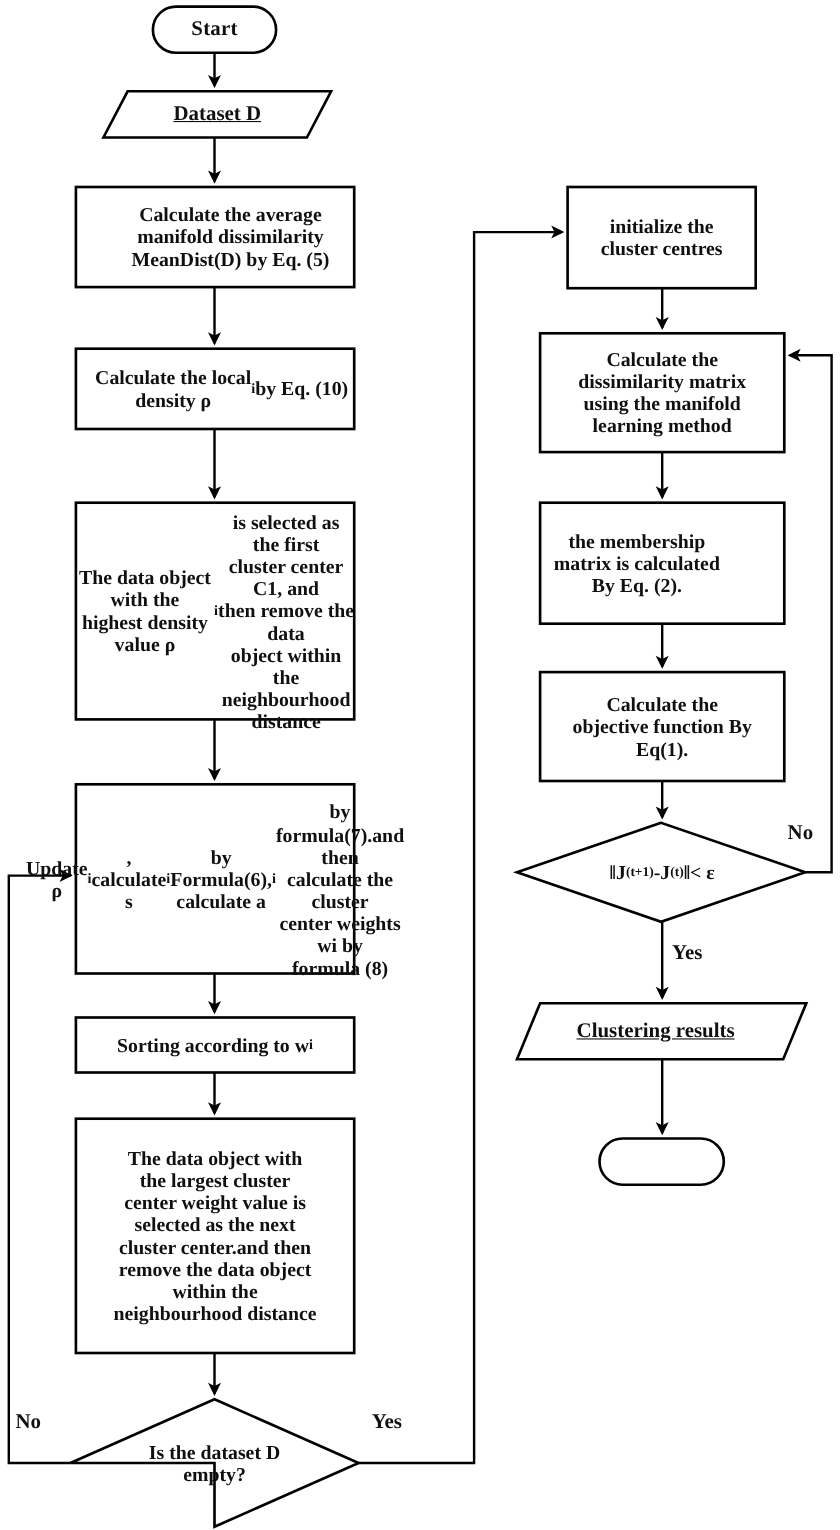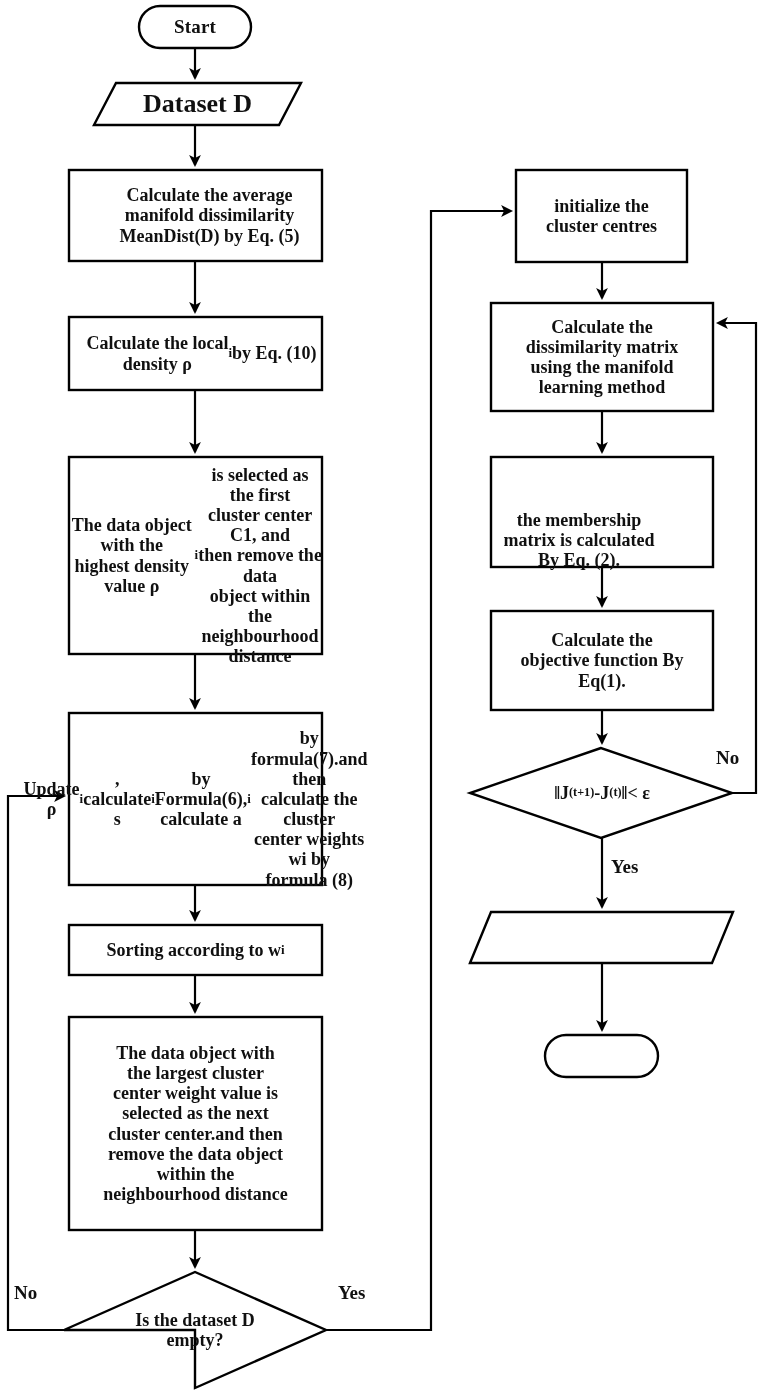--- a/index.html
+++ b/index.html
@@ -40,21 +40,21 @@
     text-align: center;
     font-family: "Liberation Serif", "DejaVu Serif", serif;
     font-weight: bold;
     color: #101010;
     line-height: 1.12;
     box-sizing: border-box;
     pointer-events: auto;
     white-space: pre-line;
   }
   .node-text.terminal { font-size: 19px; letter-spacing: 0.2px; }
-  .node-text.io { font-size: 26px; }
+  .node-text.io { font-size: 19px; text-decoration: underline; }
   .node-text.proc { font-size: 18px; }
   .node-text.dec { font-size: 18px; }
   .edge-label {
     position: absolute;
     font-family: "Liberation Serif", "DejaVu Serif", serif;
     font-weight: bold;
     font-size: 19px;
     color: #101010;
     white-space: nowrap;
   }
@@ -145,26 +145,27 @@
   <div class="node-text proc" style="left:69px; top:925px; width:253px; height:50px;align-items:center;">Sorting according to w<sub>i</sub></div>
 
   <div class="node-text proc" style="left:69px; top:1017px; width:253px; height:213px;">The data object with<br>the largest cluster<br>center weight value is<br>selected as the next<br>cluster center.and then<br>remove the data object<br>within the<br>neighbourhood distance</div>
 
   <div class="node-text dec" style="left:115px; top:1300px; width:160px; height:60px;font-family:Liberation Serif, serif;">Is the dataset D<br>empty?</div>
 
   <div class="node-text proc" style="left:516px; top:170px; width:171px; height:92px;border-radius:12px;">initialize the<br>cluster centres</div>
 
   <div class="node-text proc" style="left:491px; top:303px; width:222px; height:108px;">Calculate the<br>dissimilarity matrix<br>using the manifold<br>learning method</div>
 
-  <div class="node-text proc" style="left:491px; top:457px; width:176px; height:110px;margin-top:28px;">the membership<br>matrix is calculated<br>By Eq. (2).</div>
+  <div class="node-text proc" style="left:491px; top:457px; width:176px; height:110px;">the membership<br>matrix is calculated<br>By Eq. (2).</div>
 
   <div class="node-text proc" style="left:491px; top:611px; width:222px; height:99px;">Calculate the<br>objective function By<br>Eq(1).</div>
 
   <div class="node-text dec" style="left:516px; top:773px; width:172px; height:40px;">‖<span class="mathj">J</span><sup>(t+1)</sup>-<span class="mathj">J</span><sup>(t)</sup>‖&lt; ε</div>
 
+  <div class="node-text io" style="left:485px; top:912px; width:222px; height:51px;">Clustering results</div>
 
 
   <div class="edge-label" style="left:14px; top:1282px;">No</div>
 
   <div class="edge-label" style="left:338px; top:1282px;">Yes</div>
 
   <div class="edge-label" style="left:716px; top:747px;">No</div>
 
   <div class="edge-label" style="left:611px; top:856px;">Yes</div>
 

